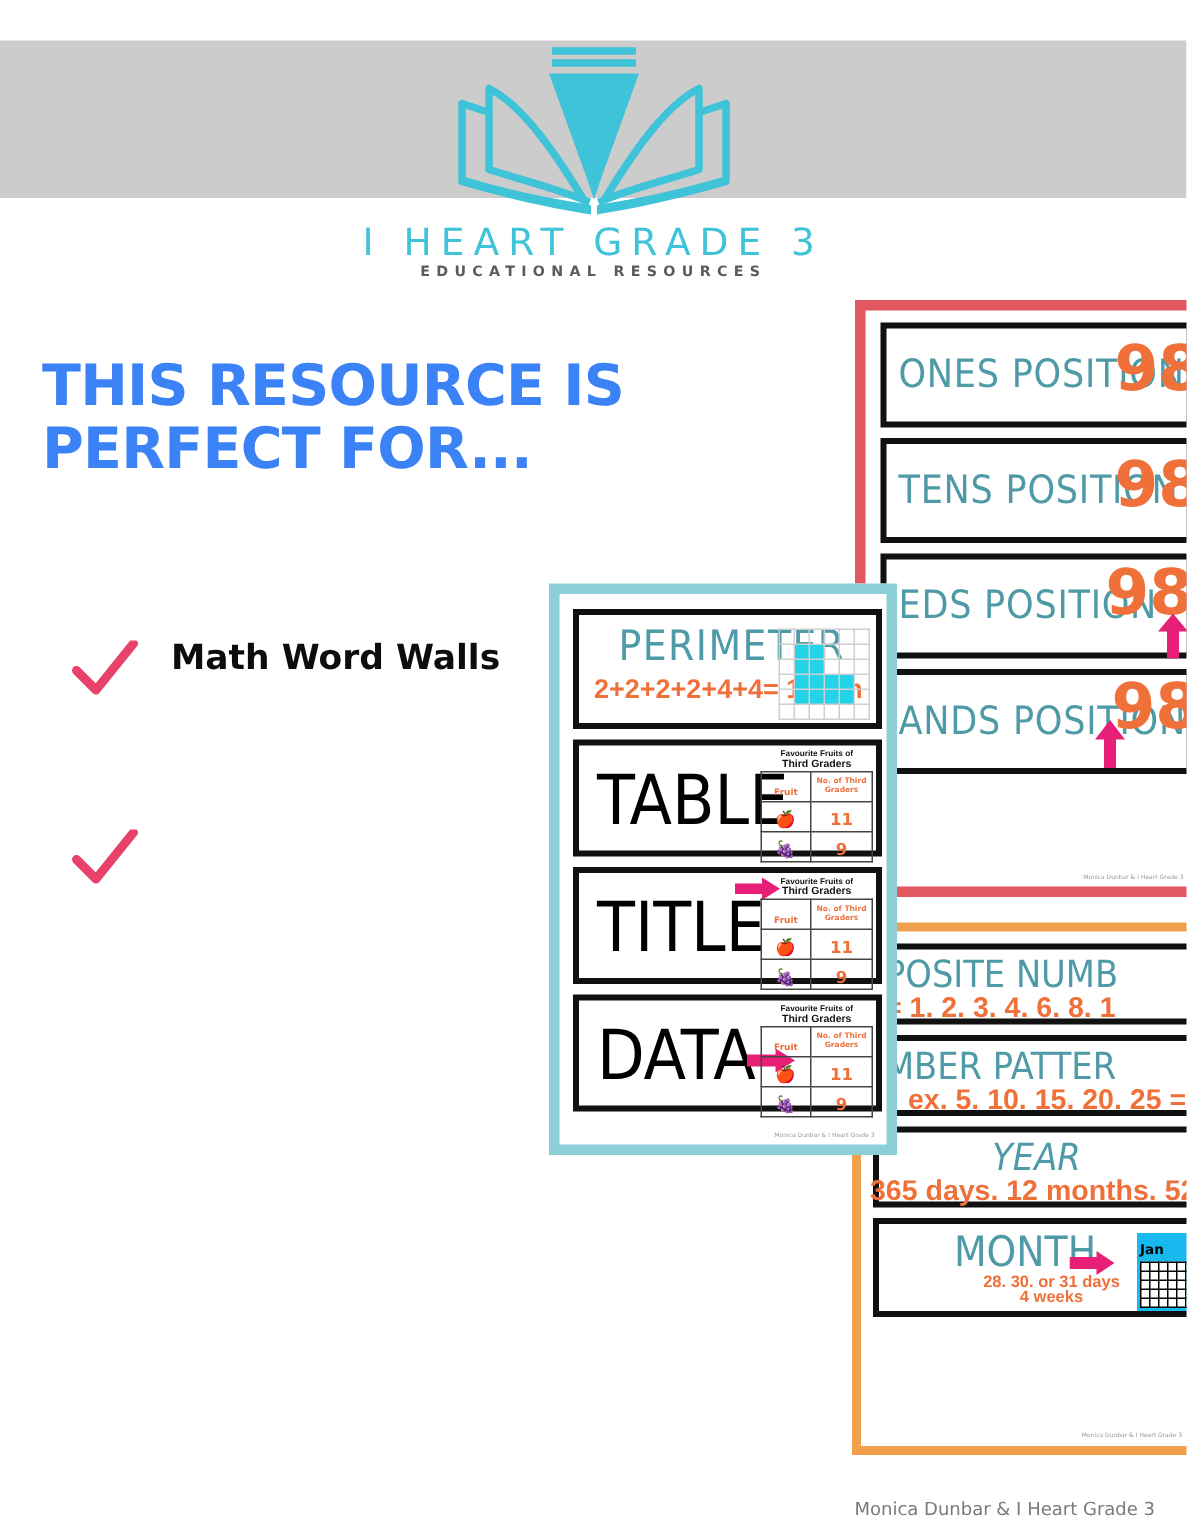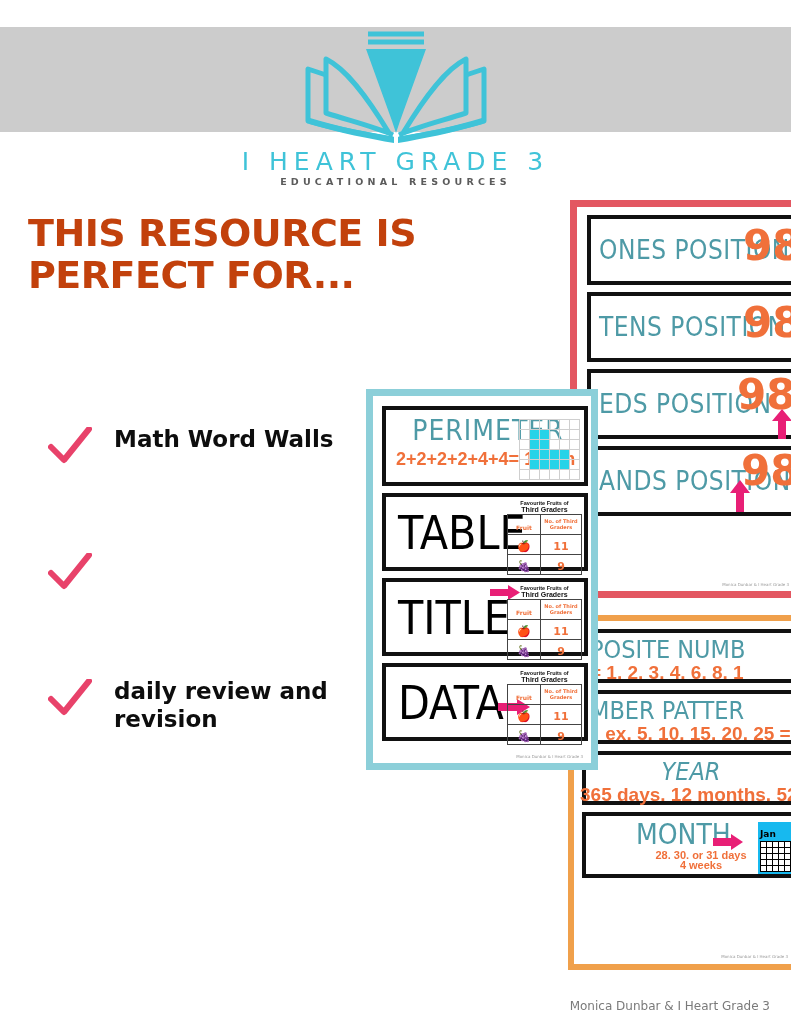--- a/index.html
+++ b/index.html
@@ -22,23 +22,23 @@
     white-space:nowrap;
   }
   .brand-sub{
     position:absolute;left:0;top:176px;width:791px;text-align:center;
     font-family:"DejaVu Sans", sans-serif;
     font-size:9.5px;letter-spacing:4.2px;color:#5b5b5b;font-weight:600;
   }
 
   
   .headline{
-    position:absolute;left:28px;top:212px;width:430px;
+    position:absolute;left:28px;top:236px;width:430px;
     font-family:"DejaVu Sans", sans-serif;
-    font-weight:bold;font-size:38px;line-height:1.11;color:#c2410c;
+    font-weight:bold;font-size:38px;line-height:1.11;color:#3b82f6;
     letter-spacing:-0.5px;
   }
   .bullets{position:absolute;left:48px;top:425px;width:360px;}
   .bullet{position:relative;min-height:64px;margin-bottom:62px;}
   .bullet .check{
     position:absolute;left:0;top:2px;width:44px;height:40px;
   }
   .bullet .btext{
     margin-left:66px;
     font-family:"DejaVu Sans", sans-serif;
@@ -150,28 +150,20 @@
       </span>
       <div class="btext">Math Word Walls</div>
     </div>
     <div class="bullet">
       <span class="check">
         <svg width="44" height="40" viewBox="0 0 44 40">
             <path d="M3 20 L16 33 L41 2" fill="none" stroke="#e8426a" stroke-width="6" stroke-linecap="round" stroke-linejoin="round"></path>
           </svg>
       </span>
     </div>
-    <div class="bullet">
-      <span class="check">
-        <svg width="44" height="40" viewBox="0 0 44 40">
-            <path d="M3 20 L16 33 L41 2" fill="none" stroke="#e8426a" stroke-width="6" stroke-linecap="round" stroke-linejoin="round"></path>
-          </svg>
-      </span>
-      <div class="btext">daily review and revision</div>
-    </div>
   </div>
 
   <div class="card card-red">
     <div class="strip">
       <span class="word">ONES POSITION</span>
       <span class="bignum" style="left:152px;top:6px;">98</span>
     </div>
     <div class="strip">
       <span class="word">TENS POSITION</span>
       <span class="bignum" style="left:152px;top:6px;">98</span>

